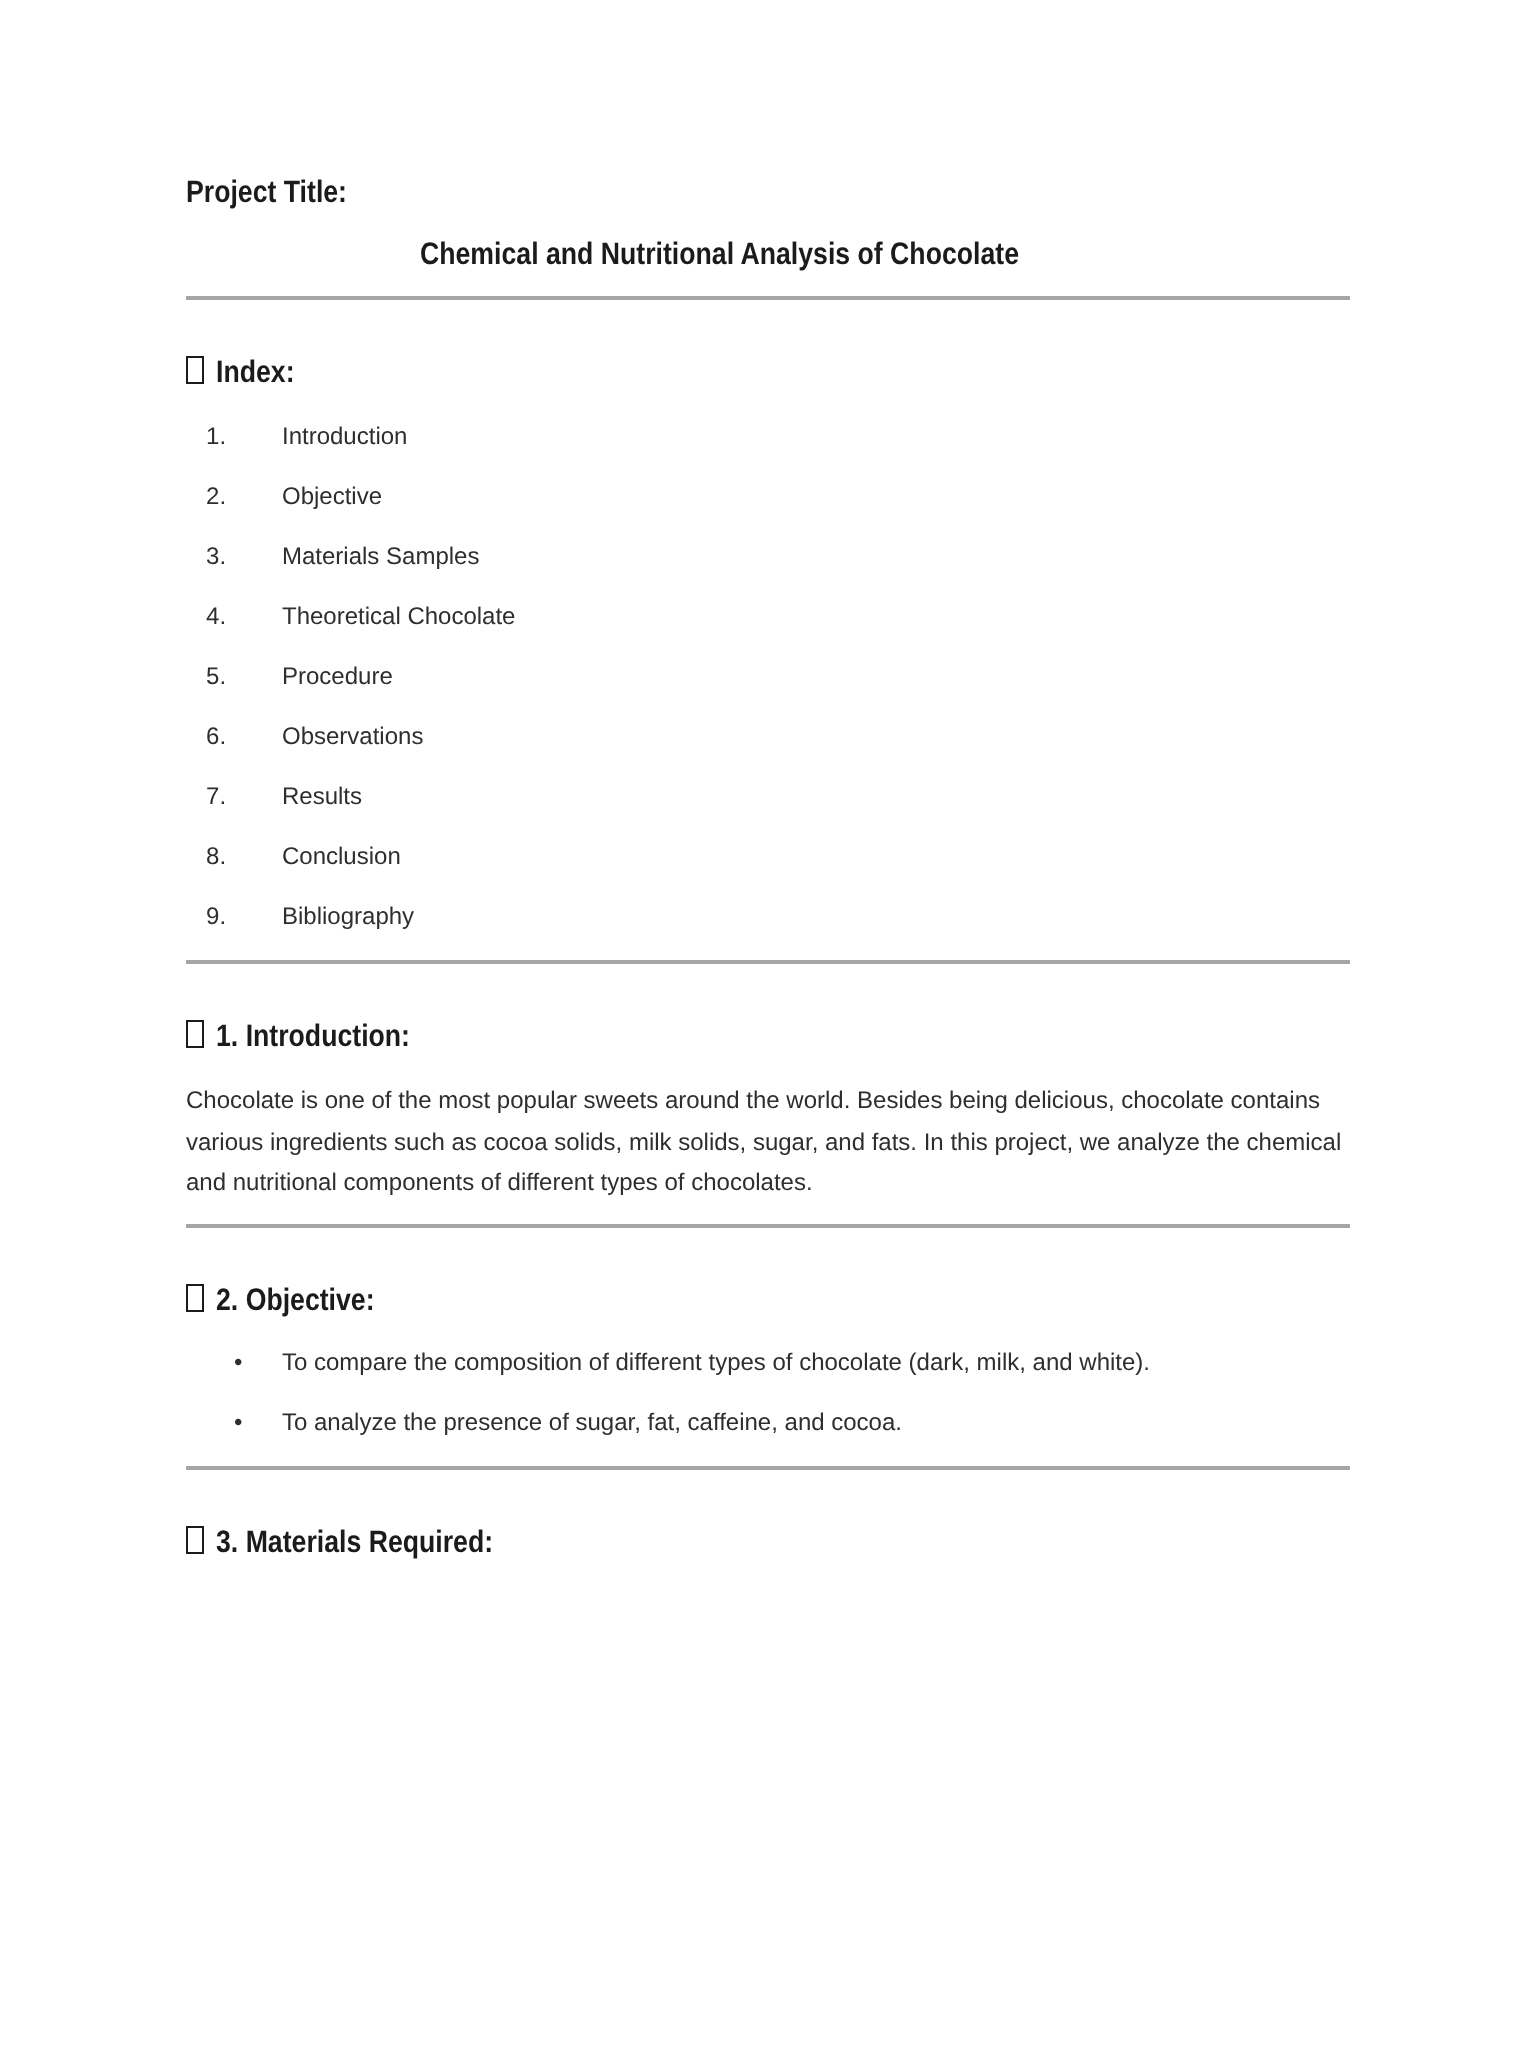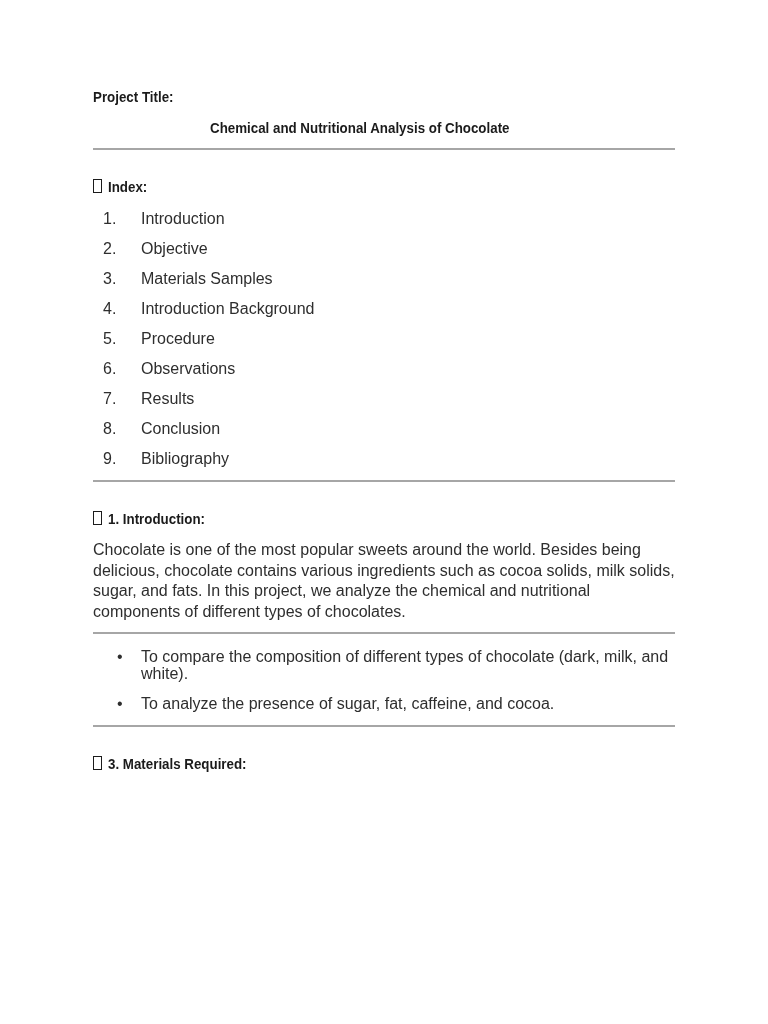--- a/index.html
+++ b/index.html
@@ -19,21 +19,21 @@
     display:inline-block;width:9px;height:14px;box-sizing:border-box;
     border:1.5px solid #1b1b1b;margin-right:6px;vertical-align:-1px;
   }
 
   
   .divider{border:none;border-top:2px solid #a6a6a6;margin:0;height:0;}
   .mt-hr-title{margin-top:12px;}
   .mt-heading{margin-top:28px;}
 
   
-  .body-text{font-size:16px;color:#2e2e2e;}
+  .body-text{font-size:12px;color:#2e2e2e;}
   .para{margin:13px 0 0 0;line-height:20.5px;}
 
   
   ol.index-list{margin:15px 0 0 0;padding:0;list-style:none;counter-reset:idx;}
   ol.index-list li{
     position:relative;padding-left:48px;line-height:17px;margin-bottom:13px;
     counter-increment:idx;
   }
   ol.index-list li::before{
     content:counter(idx) ".";position:absolute;left:10px;top:0;color:#2e2e2e;
@@ -59,38 +59,41 @@
     <hr class="divider mt-hr-title">
 
     <div class="h mt-heading">
       <span class="tofu"></span><span class="cond">Index:</span>
     </div>
 
     <ol class="index-list body-text">
       <li><span>Introduction</span></li>
       <li><span>Objective</span></li>
       <li><span>Materials Samples</span></li>
-      <li><span>Introduction Background</span></li>
+      <li><span>Theoretical Chocolate</span></li>
       <li><span>Procedure</span></li>
       <li><span>Observations</span></li>
       <li><span>Results</span></li>
       <li><span>Conclusion</span></li>
       <li><span>Bibliography</span></li>
     </ol>
 
     <hr class="divider">
 
     <div class="h mt-heading">
       <span class="tofu"></span><span class="cond">1. Introduction:</span>
     </div>
 
     <p class="para body-text">Chocolate is one of the most popular sweets around the world. Besides being delicious, chocolate contains various ingredients such as cocoa solids, milk solids, sugar, and fats. In this project, we analyze the chemical and nutritional components of different types of chocolates.</p>
 
     <hr class="divider" style="margin-top:10px;">
 
+    <div class="h mt-heading">
+      <span class="tofu"></span><span class="cond">2. Objective:</span>
+    </div>
 
     <ul class="bullets body-text">
       <li><span>To compare the composition of different types of chocolate (dark, milk, and white).</span></li>
       <li><span>To analyze the presence of sugar, fat, caffeine, and cocoa.</span></li>
     </ul>
 
     <hr class="divider">
 
     <div class="h mt-heading">
       <span class="tofu"></span><span class="cond">3. Materials Required:</span>

